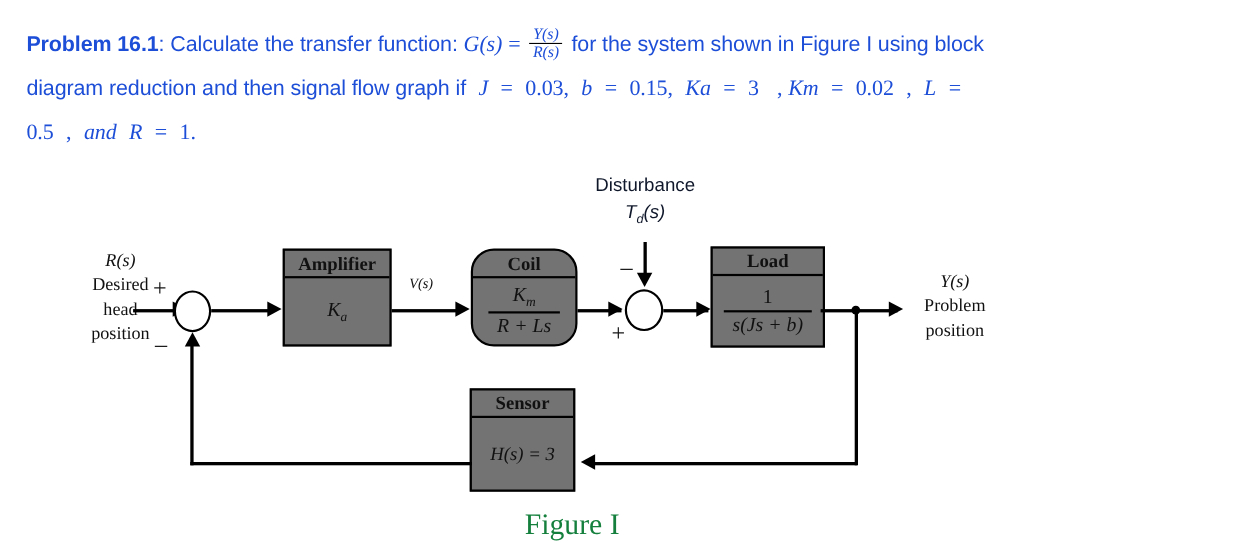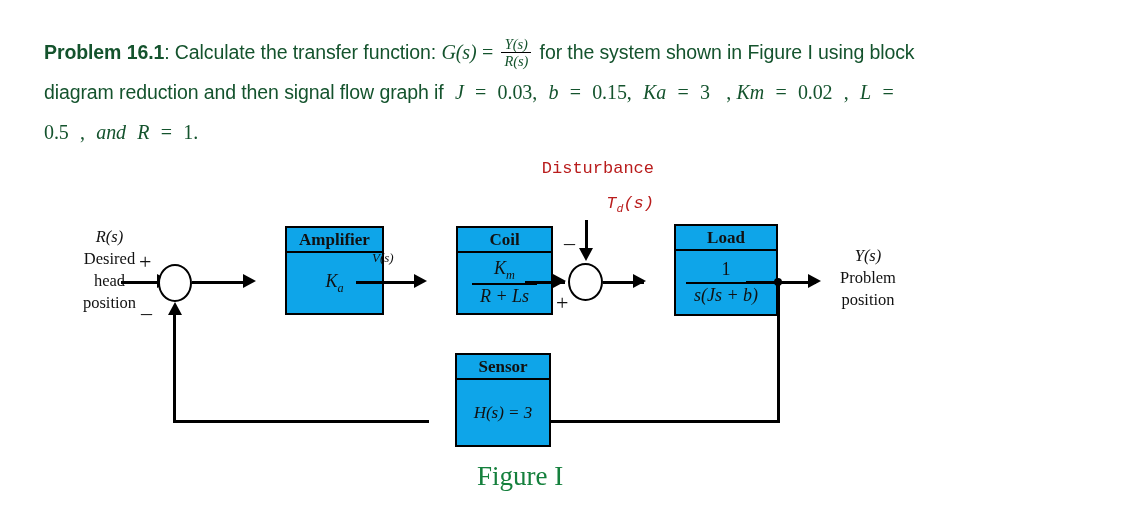--- a/index.html
+++ b/index.html
@@ -14,27 +14,26 @@
     background: #ffffff;
     overflow: hidden;
     font-family: "Liberation Sans", sans-serif;
     color: #000000;
   }
 
   
   .problem {
     position: absolute;
     left: 24px;
-    top: 32px;
+    top: 20px;
     width: 1080px;
     font-size: 19.5px;
     line-height: 40px;
-    color: #14532d;
+    color: #1d4ed8;
     letter-spacing: -0.1px;
-    margin-left: 20px;
   }
   .problem .bold { font-weight: bold; }
   .mathv {
     font-family: "Liberation Serif", serif;
     font-style: italic;
     font-size: 20px;
   }
   .mathn {
     font-family: "Liberation Serif", serif;
     font-style: normal;
@@ -78,23 +77,22 @@
     line-height: 22px;
     text-align: center;
     color: #111;
     white-space: nowrap;
   }
 
   
   .box {
     position: absolute;
     border: 2.2px solid #000;
-    background: #0ea5e9;
+    background: #737373;
     box-sizing: border-box;
-    margin-left: 28px;
   }
   .box-title {
     position: absolute;
     left: 0;
     right: 0;
     top: 0;
     height: 25px;
     border-bottom: 2.2px solid #000;
     box-sizing: border-box;
     font-family: "Liberation Serif", serif;
@@ -193,24 +191,24 @@
   }
   .caption {
     position: absolute;
     font-family: "Liberation Serif", serif;
     font-size: 27px;
     color: #15803d;
     margin-left: 21px;
   }
   .dist-label {
     position: absolute;
-    font-family: Liberation Mono, monospace;
+    font-family: Liberation Sans, sans-serif;
     font-size: 17px;
-    text-align: right;
-    color: #b91c1c;
+    text-align: center;
+    color: #0f172a;
     white-space: nowrap;
   }
   sub.sm { font-size: 0.68em; }
 </style>
 </head>
 <body>
 
 <div id="page">
 
   <div class="problem">
@@ -273,36 +271,36 @@
       <div class="box-title">Amplifier</div>
       <div class="box-body">
         <span class="serif ital"><span>K</span><sub class="sm">a</sub></span>
       </div>
     </div>
 
     <div class="sig-label ital" style="left:372px; top:100px;">V(s)</div>
     <div class="hline" style="left:356px; top:131px; width:60px;"></div>
     <div class="arr-r" style="left:414px; top:124px;"></div>
 
-    <div class="box" style="left:428px; top:76px; width:97px; height:89px;">
+    <div class="box" style="left:428px; top:76px; width:97px; height:89px;border-radius:21px;">
       <div class="box-title">Coil</div>
       <div class="box-body">
         <span class="dfrac">
           <span class="num ital"><span>K</span><sub class="sm">m</sub></span>
           <span class="den ital">R + Ls</span>
         </span>
       </div>
     </div>
 
     <div class="hline" style="left:525px; top:131px; width:40px;"></div>
     <div class="arr-r" style="left:553px; top:124px;"></div>
 
     <div class="dist-label" style="left:519px; top:9px; width:135px;">
       <div>Disturbance</div>
-      <div class="ital" style="margin-top:16px;"><span>T</span><sub class="sm">d</sub><span>(s)</span></div>
+      <div class="ital" style="margin-top:4px;"><span>T</span><sub class="sm">d</sub><span>(s)</span></div>
     </div>
     <div class="vline" style="left:585px; top:70px; height:32px;"></div>
     <div class="arr-d" style="left:579px; top:98px;"></div>
     <div class="sign" style="left:564px; top:82px;">–</div>
     <div class="sign" style="left:556px; top:142px;">+</div>
 
     <div class="sum" style="left:568px; top:113px; width:35px; height:38px;"></div>
 
     <div class="hline" style="left:603px; top:131px; width:41px;"></div>
     <div class="arr-r" style="left:633px; top:124px;"></div>

